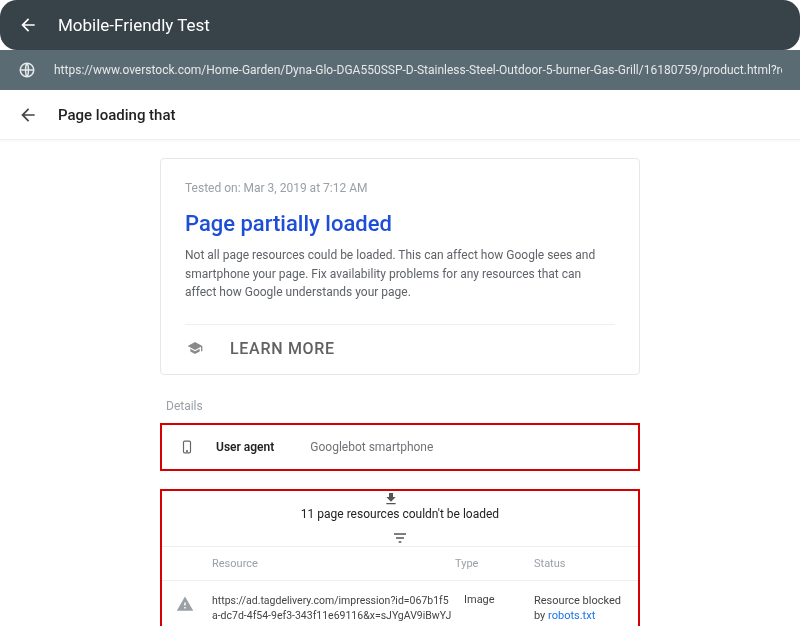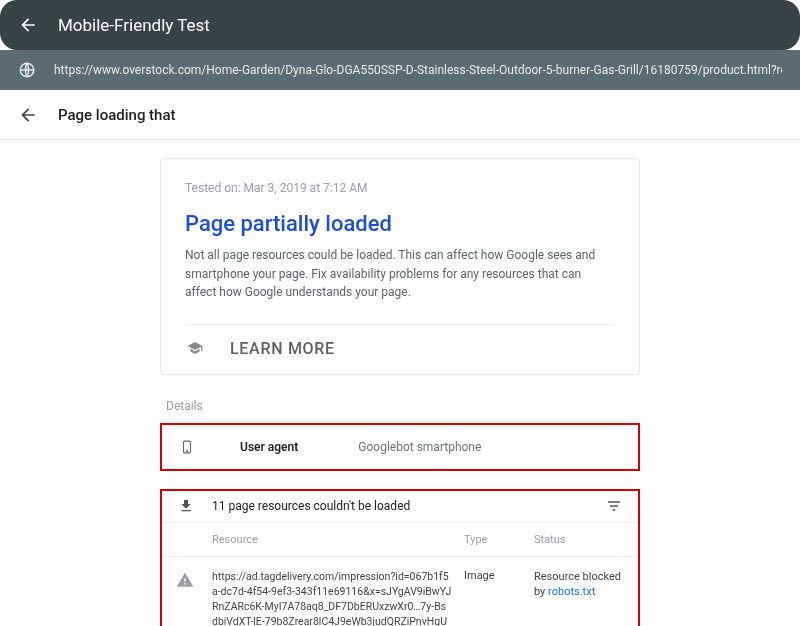--- a/index.html
+++ b/index.html
@@ -24,32 +24,32 @@
 .tested { color: #9aa0a6; font-size: 12px; margin-bottom: 16px; }
 .heading { color: #1d4ed8; font-size: 22px; font-weight: 500; margin-bottom: 10px; }
 .desc { color: #5f6368; font-size: 12px; line-height: 1.55; margin-bottom: 22px; }
 .learn-row { display: flex; align-items: center; gap: 10px; padding-top: 14px; border-top: 1px solid #eee; }
 .learn-row .cap { color: #616161; font-size: 16px; letter-spacing: 0.7px; font-weight: 500; padding-left: 15px; }
 .learn-row .grad { color: #888; }
 
 .details-label { color: #9aa0a6; font-size: 12px; margin: 0 0 10px 6px; }
 
 .box { border: 2px solid #d60000; background: #fff; }
-.ua-box { display: flex; align-items: center; height: 48px; padding: 0 18px; margin-bottom: 18px; border-radius: 0; gap: 24px; }
+.ua-box { display: flex; align-items: center; height: 48px; padding: 0 18px; margin-bottom: 18px; border-radius: 0; }
 .ua-box .phone { color: #666; margin-right: 22px; }
 .ua-label { font-size: 12px; color: #222; font-weight: 600; margin-right: 36px; }
 .ua-value { font-size: 12px; color: #6f7377; }
 
 .res-box { border: 2px solid #d60000; background: #fff; padding: 0; }
-.res-head { display: flex; align-items: center; height: 32px; padding: 0 16px; border-bottom: 1px solid #eee; }
+.res-head { display: flex; align-items: center; height: 56px; padding: 0 26px; border-bottom: 1px solid #eee; flex-direction: column; }
 .res-head .dl { color: #555; margin-right: 18px; }
 .res-head .txt { font-size: 12px; color: #222; flex: 1; }
 .res-head .filter { color: #555; cursor: pointer; }
 
-.table-head { display: flex; padding: 10px 14px 10px 50px; color: #9aa0a6; font-size: 11px; border-bottom: 1px solid #eee; }
+.table-head { display: flex; padding: 10px 14px 10px 50px; color: #9aa0a6; font-size: 11px; border-bottom: 1px solid #eee; gap: 9px; }
 .col-res { flex: 1; }
 .col-type { width: 70px; }
 .col-status { width: 90px; }
 
 .row { display: flex; padding: 12px 14px 18px 14px; align-items: flex-start; }
 .row .warn { color: #888; width: 36px; flex: 0 0 auto; padding-top: 2px; }
 .row .rurl { flex: 1; font-size: 10.5px; color: #444; word-break: break-all; line-height: 1.45; padding-right: 12px; }
 .row .rtype { width: 70px; font-size: 11px; color: #444; }
 .row .rstatus { width: 90px; font-size: 11px; color: #444; line-height: 1.4; }
 .row .rstatus .link { color: #1a73e8; }

